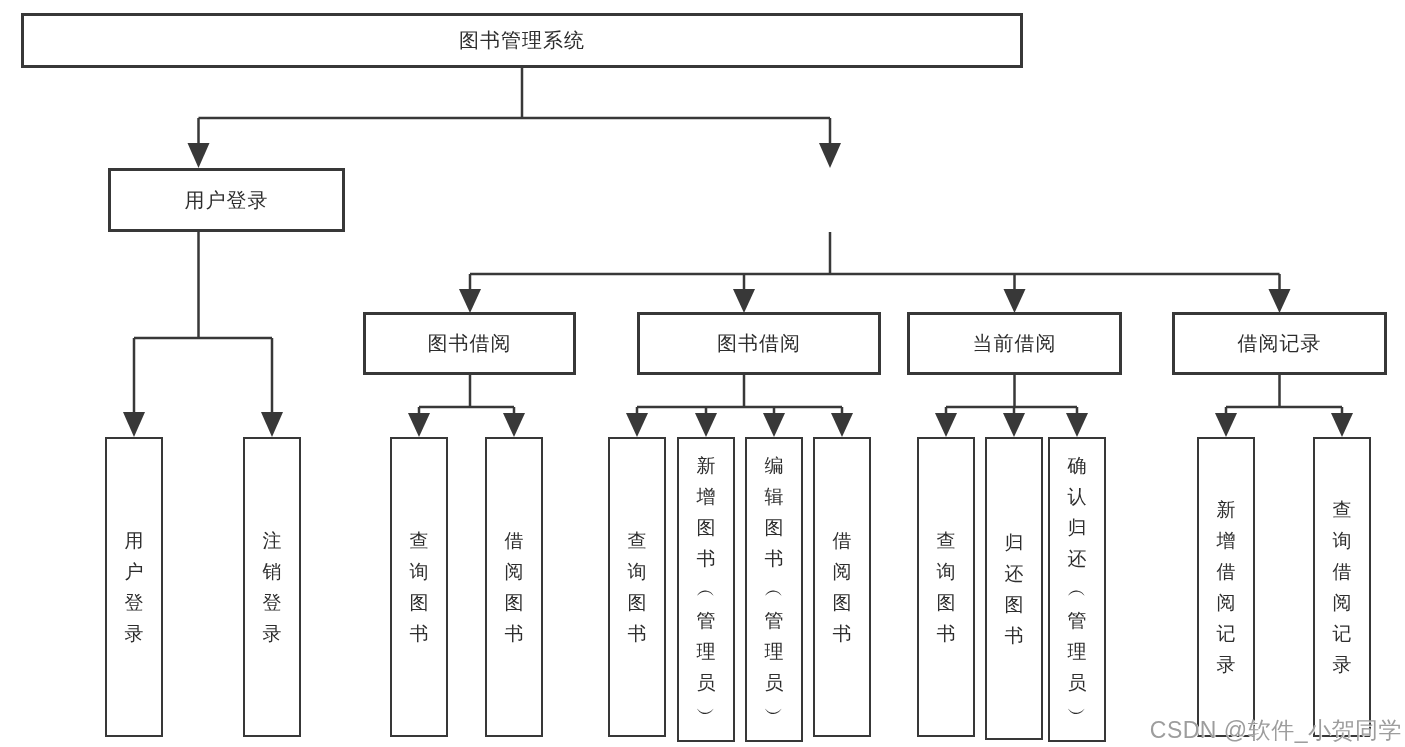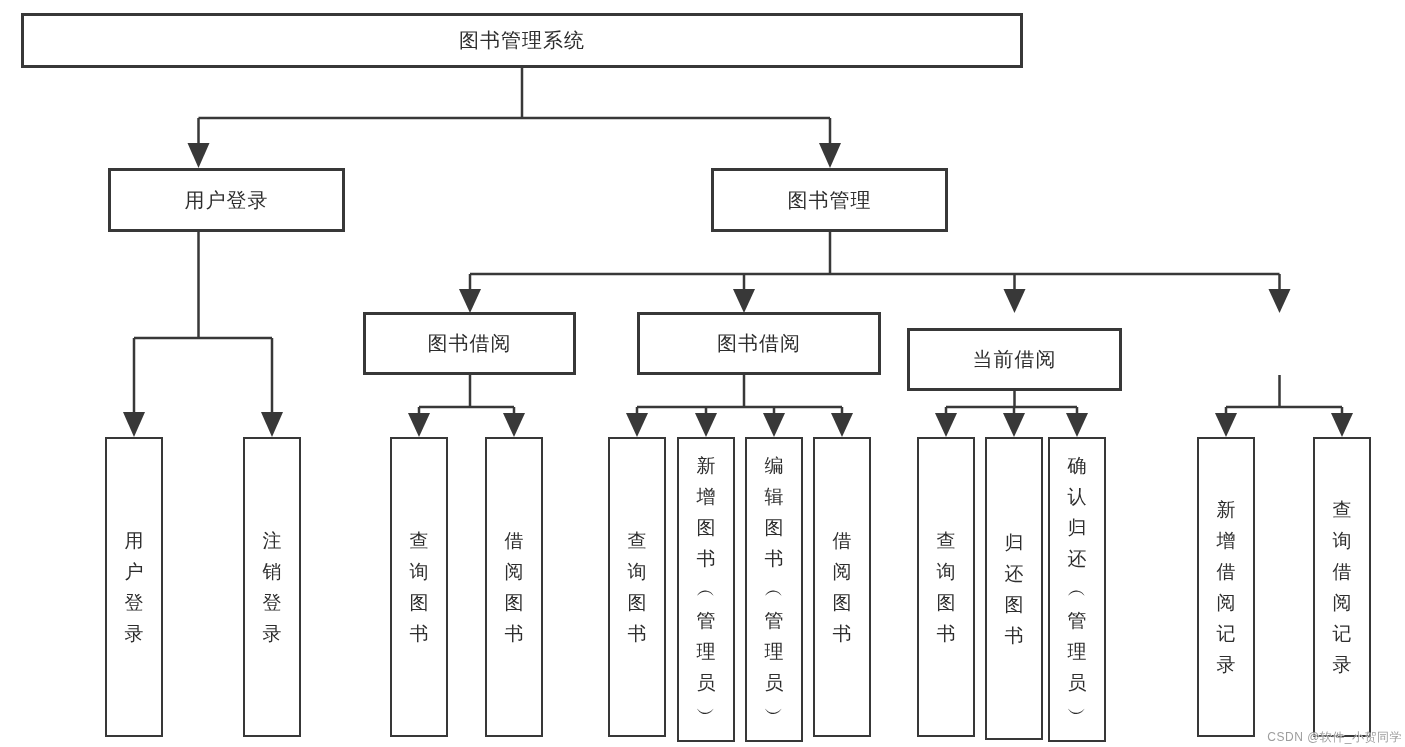--- a/index.html
+++ b/index.html
@@ -47,41 +47,41 @@
     z-index: 2;
   }
   
   #n-root  { left: 21px;  top: 13px;  width: 1002px; height: 55px; }
   
   #n-l2-0  { left: 80px;  top: 168px; width: 237px; height: 64px; margin-left: 28px; }
   #n-l2-1  { left: 711px; top: 168px; width: 237px; height: 64px; }
   
   #n-l3-0  { left: 363px;  top: 312px; width: 213px; height: 63px; }
   #n-l3-1  { left: 637px;  top: 312px; width: 244px; height: 63px; }
-  #n-l3-2  { left: 907px;  top: 312px; width: 215px; height: 63px; margin-top: 16px; }
+  #n-l3-2  { left: 907px;  top: 312px; width: 215px; height: 63px; }
   #n-l3-3  { left: 1172px; top: 312px; width: 215px; height: 63px; }
   
   #leaf-0-0 { left: 105px;  top: 437px; width: 58px; height: 300px; }
   #leaf-0-1 { left: 243px;  top: 437px; width: 58px; height: 300px; }
   #leaf-1-0 { left: 390px;  top: 437px; width: 58px; height: 300px; }
   #leaf-1-1 { left: 485px;  top: 437px; width: 58px; height: 300px; }
   #leaf-2-0 { left: 608px;  top: 437px; width: 58px; height: 300px; }
   #leaf-2-1 { left: 677px;  top: 437px; width: 58px; height: 305px; }
   #leaf-2-2 { left: 745px;  top: 437px; width: 58px; height: 305px; }
   #leaf-2-3 { left: 813px;  top: 437px; width: 58px; height: 300px; }
   #leaf-3-0 { left: 917px;  top: 437px; width: 58px; height: 300px; }
   #leaf-3-1 { left: 985px;  top: 437px; width: 58px; height: 303px; }
   #leaf-3-2 { left: 1048px; top: 437px; width: 58px; height: 305px; }
   #leaf-4-0 { left: 1197px; top: 437px; width: 58px; height: 300px; }
   #leaf-4-1 { left: 1313px; top: 437px; width: 58px; height: 300px; }
   #watermark {
     position: absolute;
     right: 3px;
     bottom: 1px;
-    font-size: 12px;
+    font-size: 23px;
     color: #9d9d9d;
     letter-spacing: 0.5px;
     text-shadow: 1px 1px 0 rgba(255,255,255,0.85);
     z-index: 5;
   }
 </style>
 </head>
 <body>
 
 <div id="canvas">
@@ -129,25 +129,25 @@
       <polygon points="1066,413 1088,413 1077,437"></polygon>
 
       <polygon points="1215,413 1237,413 1226,437"></polygon>
       <polygon points="1331,413 1353,413 1342,437"></polygon>
     </g>
   </svg>
 
   <div class="node" id="n-root">图书管理系统</div>
 
   <div class="node" id="n-l2-0">用户登录</div>
-  <div class="node" id="n-l2-1">图书管理</div>
 
   <div class="node" id="n-l3-0">图书借阅</div>
   <div class="node" id="n-l3-1">图书借阅</div>
   <div class="node" id="n-l3-2">当前借阅</div>
+  <div class="node" id="n-l3-3">借阅记录</div>
 
   <div class="leaf" id="leaf-0-0">用
 户
 登
 录</div>
   <div class="leaf" id="leaf-0-1">注
 销
 登
 录</div>
 

